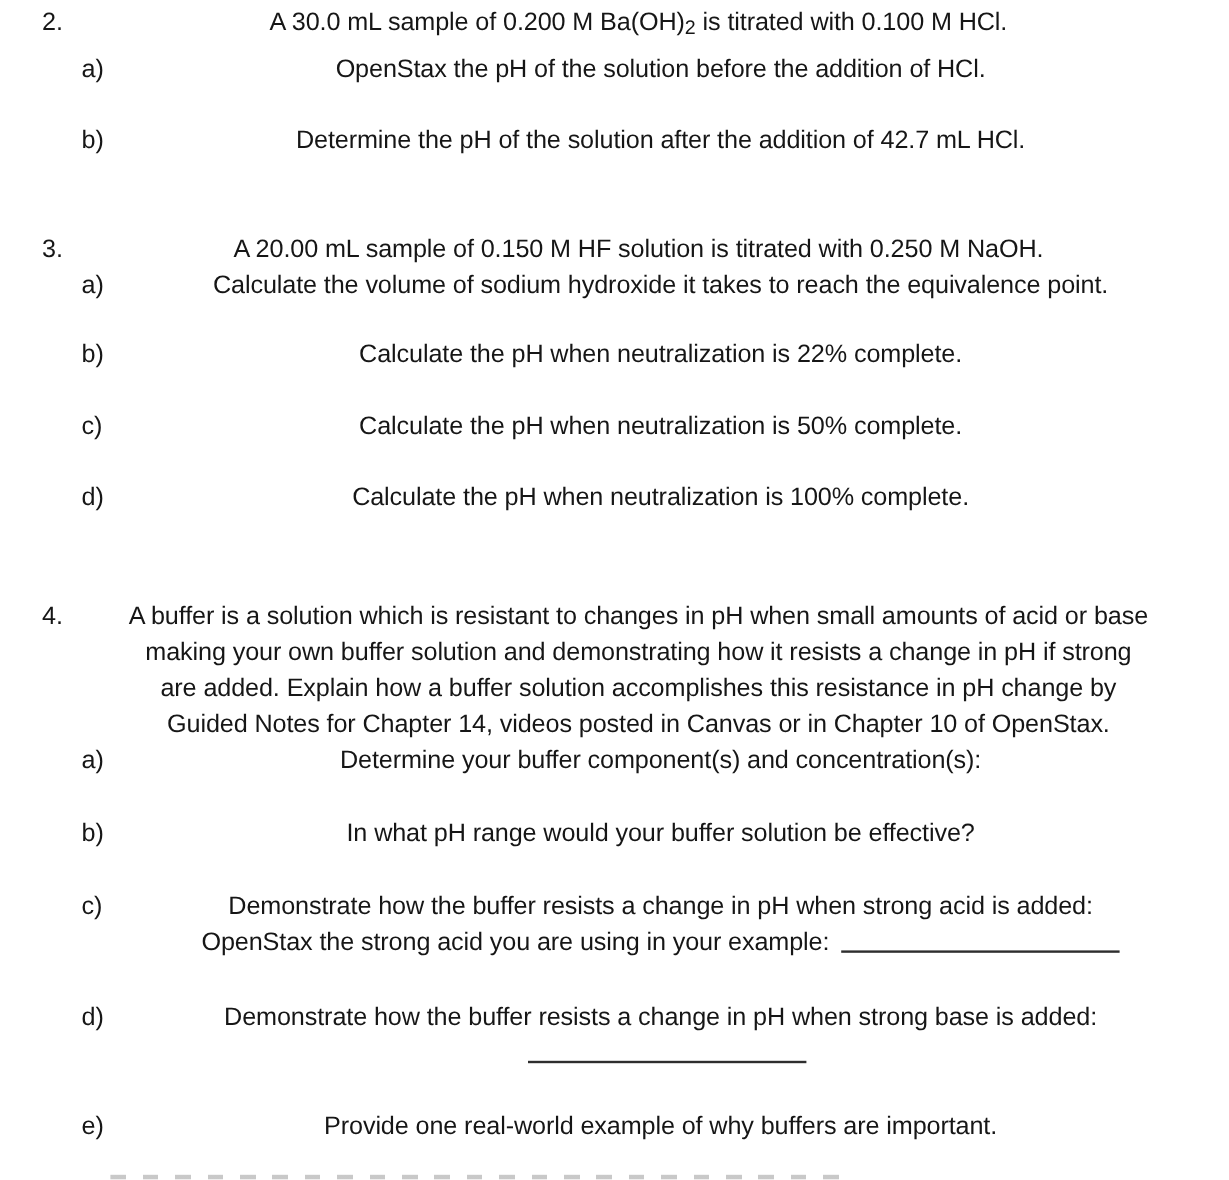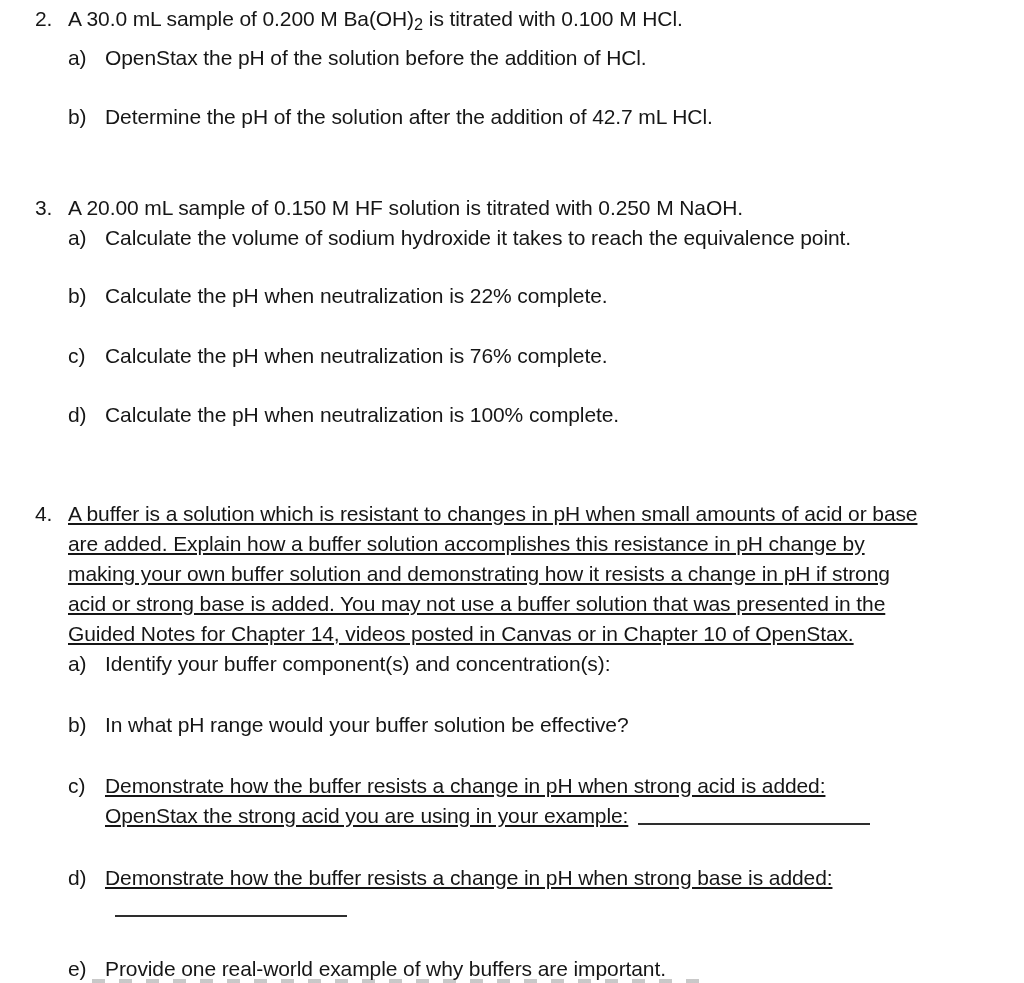--- a/index.html
+++ b/index.html
@@ -36,24 +36,24 @@
     display: flex;
     align-items: flex-start;
     margin-left: 33px;
   }
   .part-label {
     flex: none;
     width: 37px;
   }
   .part-text, .q-text {
     flex: 1;
+    text-align: center;
   }
   .stem-line, .part-line {
     display: block;
-    text-decoration: underline;
   }
   .chem-sub {
     font-size: 0.78em;
     vertical-align: -0.22em;
     letter-spacing: 0;
   }
   .mt4  { margin-top: 4px; }
   .mt28 { margin-top: 28px; }
   .mt29 { margin-top: 29px; }
   .mt30 { margin-top: 30px; }
@@ -115,42 +115,41 @@
     <span class="part-text">Calculate the volume of sodium hydroxide it takes to reach the equivalence point.</span>
   </div>
 
   <div class="part-row mt28">
     <span class="part-label">b)</span>
     <span class="part-text">Calculate the pH when neutralization is 22% complete.</span>
   </div>
 
   <div class="part-row mt30">
     <span class="part-label">c)</span>
-    <span class="part-text">Calculate the pH when neutralization is 76% complete.</span>
+    <span class="part-text">Calculate the pH when neutralization is 50% complete.</span>
   </div>
 
   <div class="part-row mt29">
     <span class="part-label">d)</span>
     <span class="part-text">Calculate the pH when neutralization is 100% complete.</span>
   </div>
 
   <div class="q-row mt69">
     <span class="q-num">4.</span>
     <span class="q-text">
       <span class="stem-line">A buffer is a solution which is resistant to changes in pH when small amounts of acid or base</span>
+      <span class="stem-line">making your own buffer solution and demonstrating how it resists a change in pH if strong</span>
       <span class="stem-line">are added. Explain how a buffer solution accomplishes this resistance in pH change by</span>
-      <span class="stem-line">making your own buffer solution and demonstrating how it resists a change in pH if strong</span>
-      <span class="stem-line">acid or strong base is added. You may not use a buffer solution that was presented in the</span>
       <span class="stem-line">Guided Notes for Chapter 14, videos posted in Canvas or in Chapter 10 of OpenStax.</span>
     </span>
   </div>
 
   <div class="part-row">
     <span class="part-label">a)</span>
-    <span class="part-text">Identify your buffer component(s) and concentration(s):</span>
+    <span class="part-text">Determine your buffer component(s) and concentration(s):</span>
   </div>
 
   <div class="part-row mt31">
     <span class="part-label">b)</span>
     <span class="part-text">In what pH range would your buffer solution be effective?</span>
   </div>
 
   <div class="part-row mt31">
     <span class="part-label">c)</span>
     <span class="part-text">

